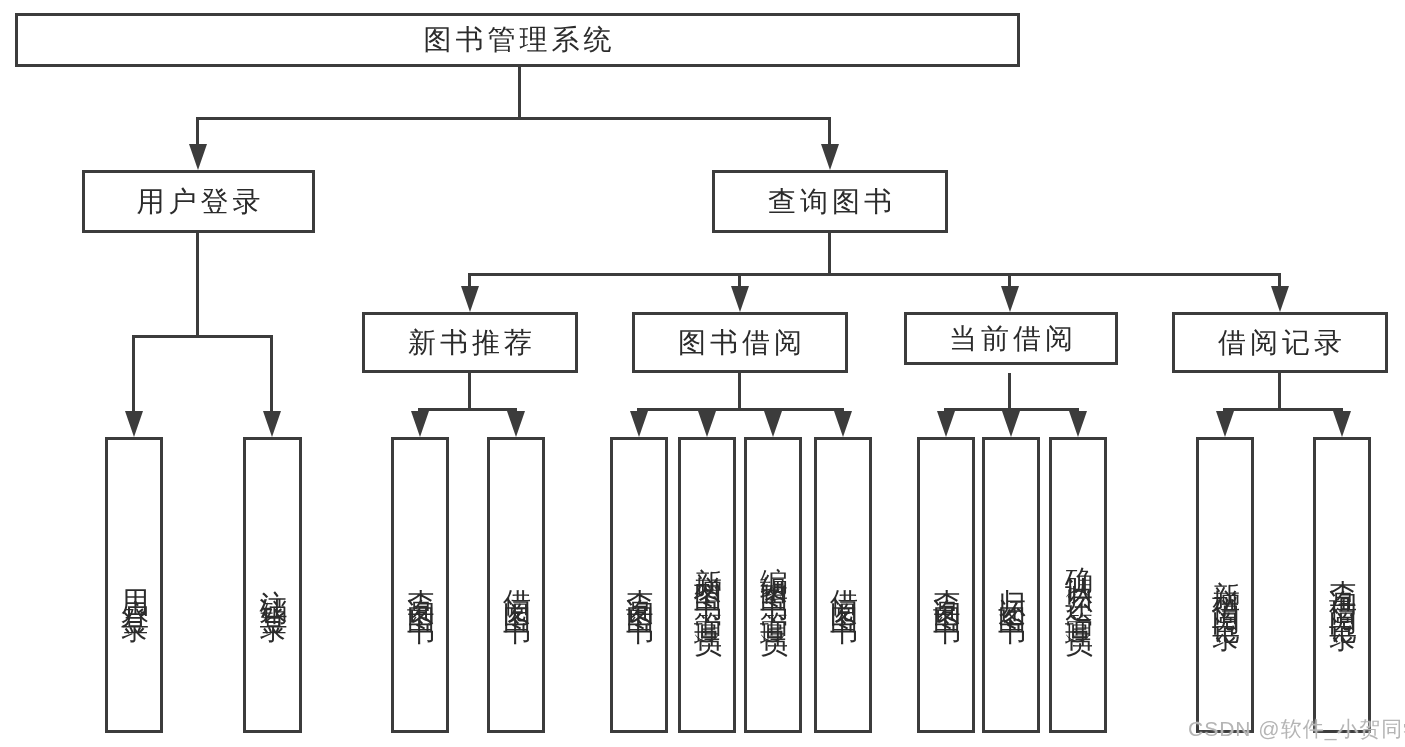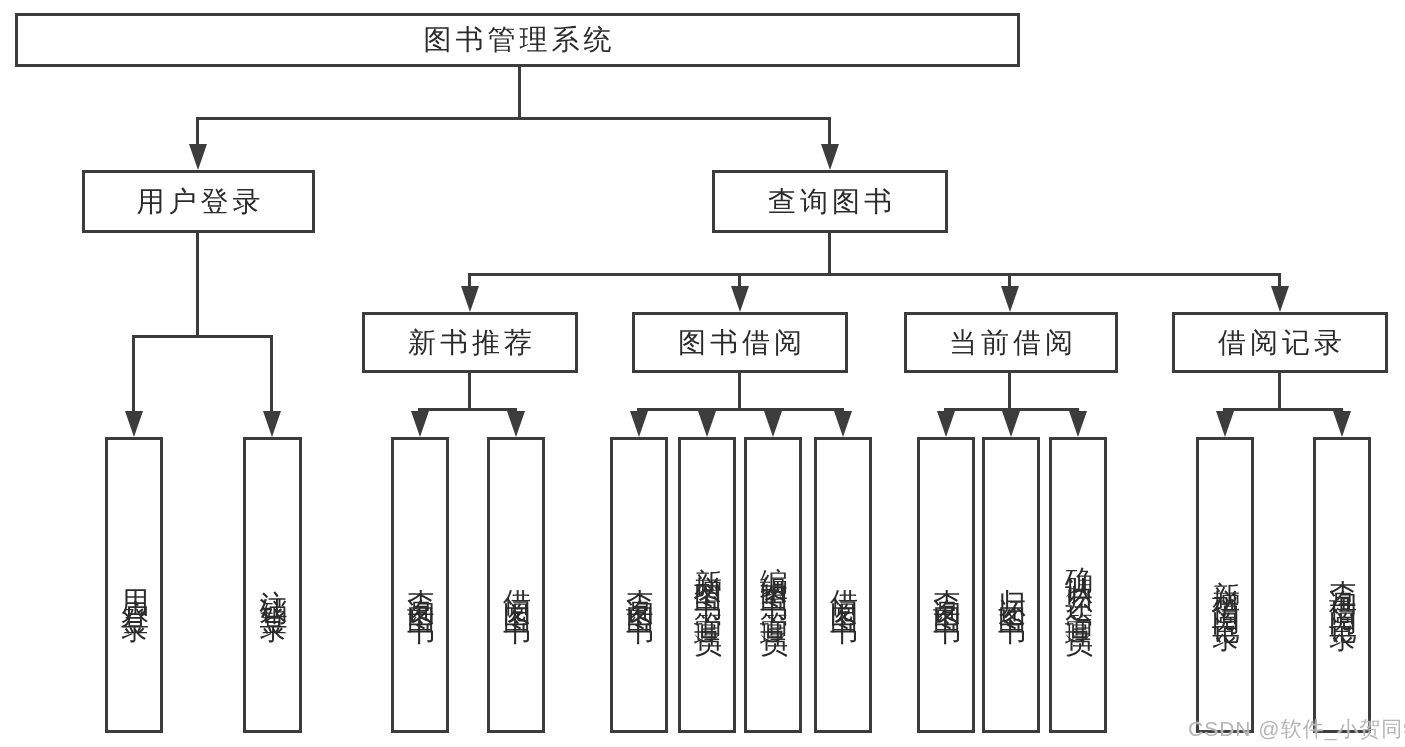--- a/index.html
+++ b/index.html
@@ -119,21 +119,21 @@
   <div class="arrow" style="left:1216px; top:411px;"></div>
   <div class="arrow" style="left:1333px; top:411px;"></div>
 
   <div class="node" style="left:15px; top:13px; width:1005px; height:54px;">图书管理系统</div>
 
   <div class="node" style="left:82px; top:170px; width:233px; height:63px;">用户登录</div>
   <div class="node" style="left:712px; top:170px; width:236px; height:63px;">查询图书</div>
 
   <div class="node" style="left:632px; top:312px; width:216px; height:61px;">图书借阅</div>
   <div class="node" style="left:362px; top:312px; width:216px; height:61px;">新书推荐</div>
-  <div class="node" style="left:904px; top:312px; width:214px; height:61px;">当前借阅</div>
+  <div class="node" style="left:904px; top:312px; width:214px; height:53px;">当前借阅</div>
   <div class="node" style="left:1172px; top:312px; width:216px; height:61px;">借阅记录</div>
 
   <div class="node leaf" style="left:105px; top:437px; width:58px; height:296px;">
     <span>用户登录</span>
   </div>
   <div class="node leaf" style="left:243px; top:437px; width:59px; height:296px;">
     <span>注销登录</span>
   </div>
 
   <div class="node leaf" style="left:391px; top:437px; width:58px; height:296px;">

